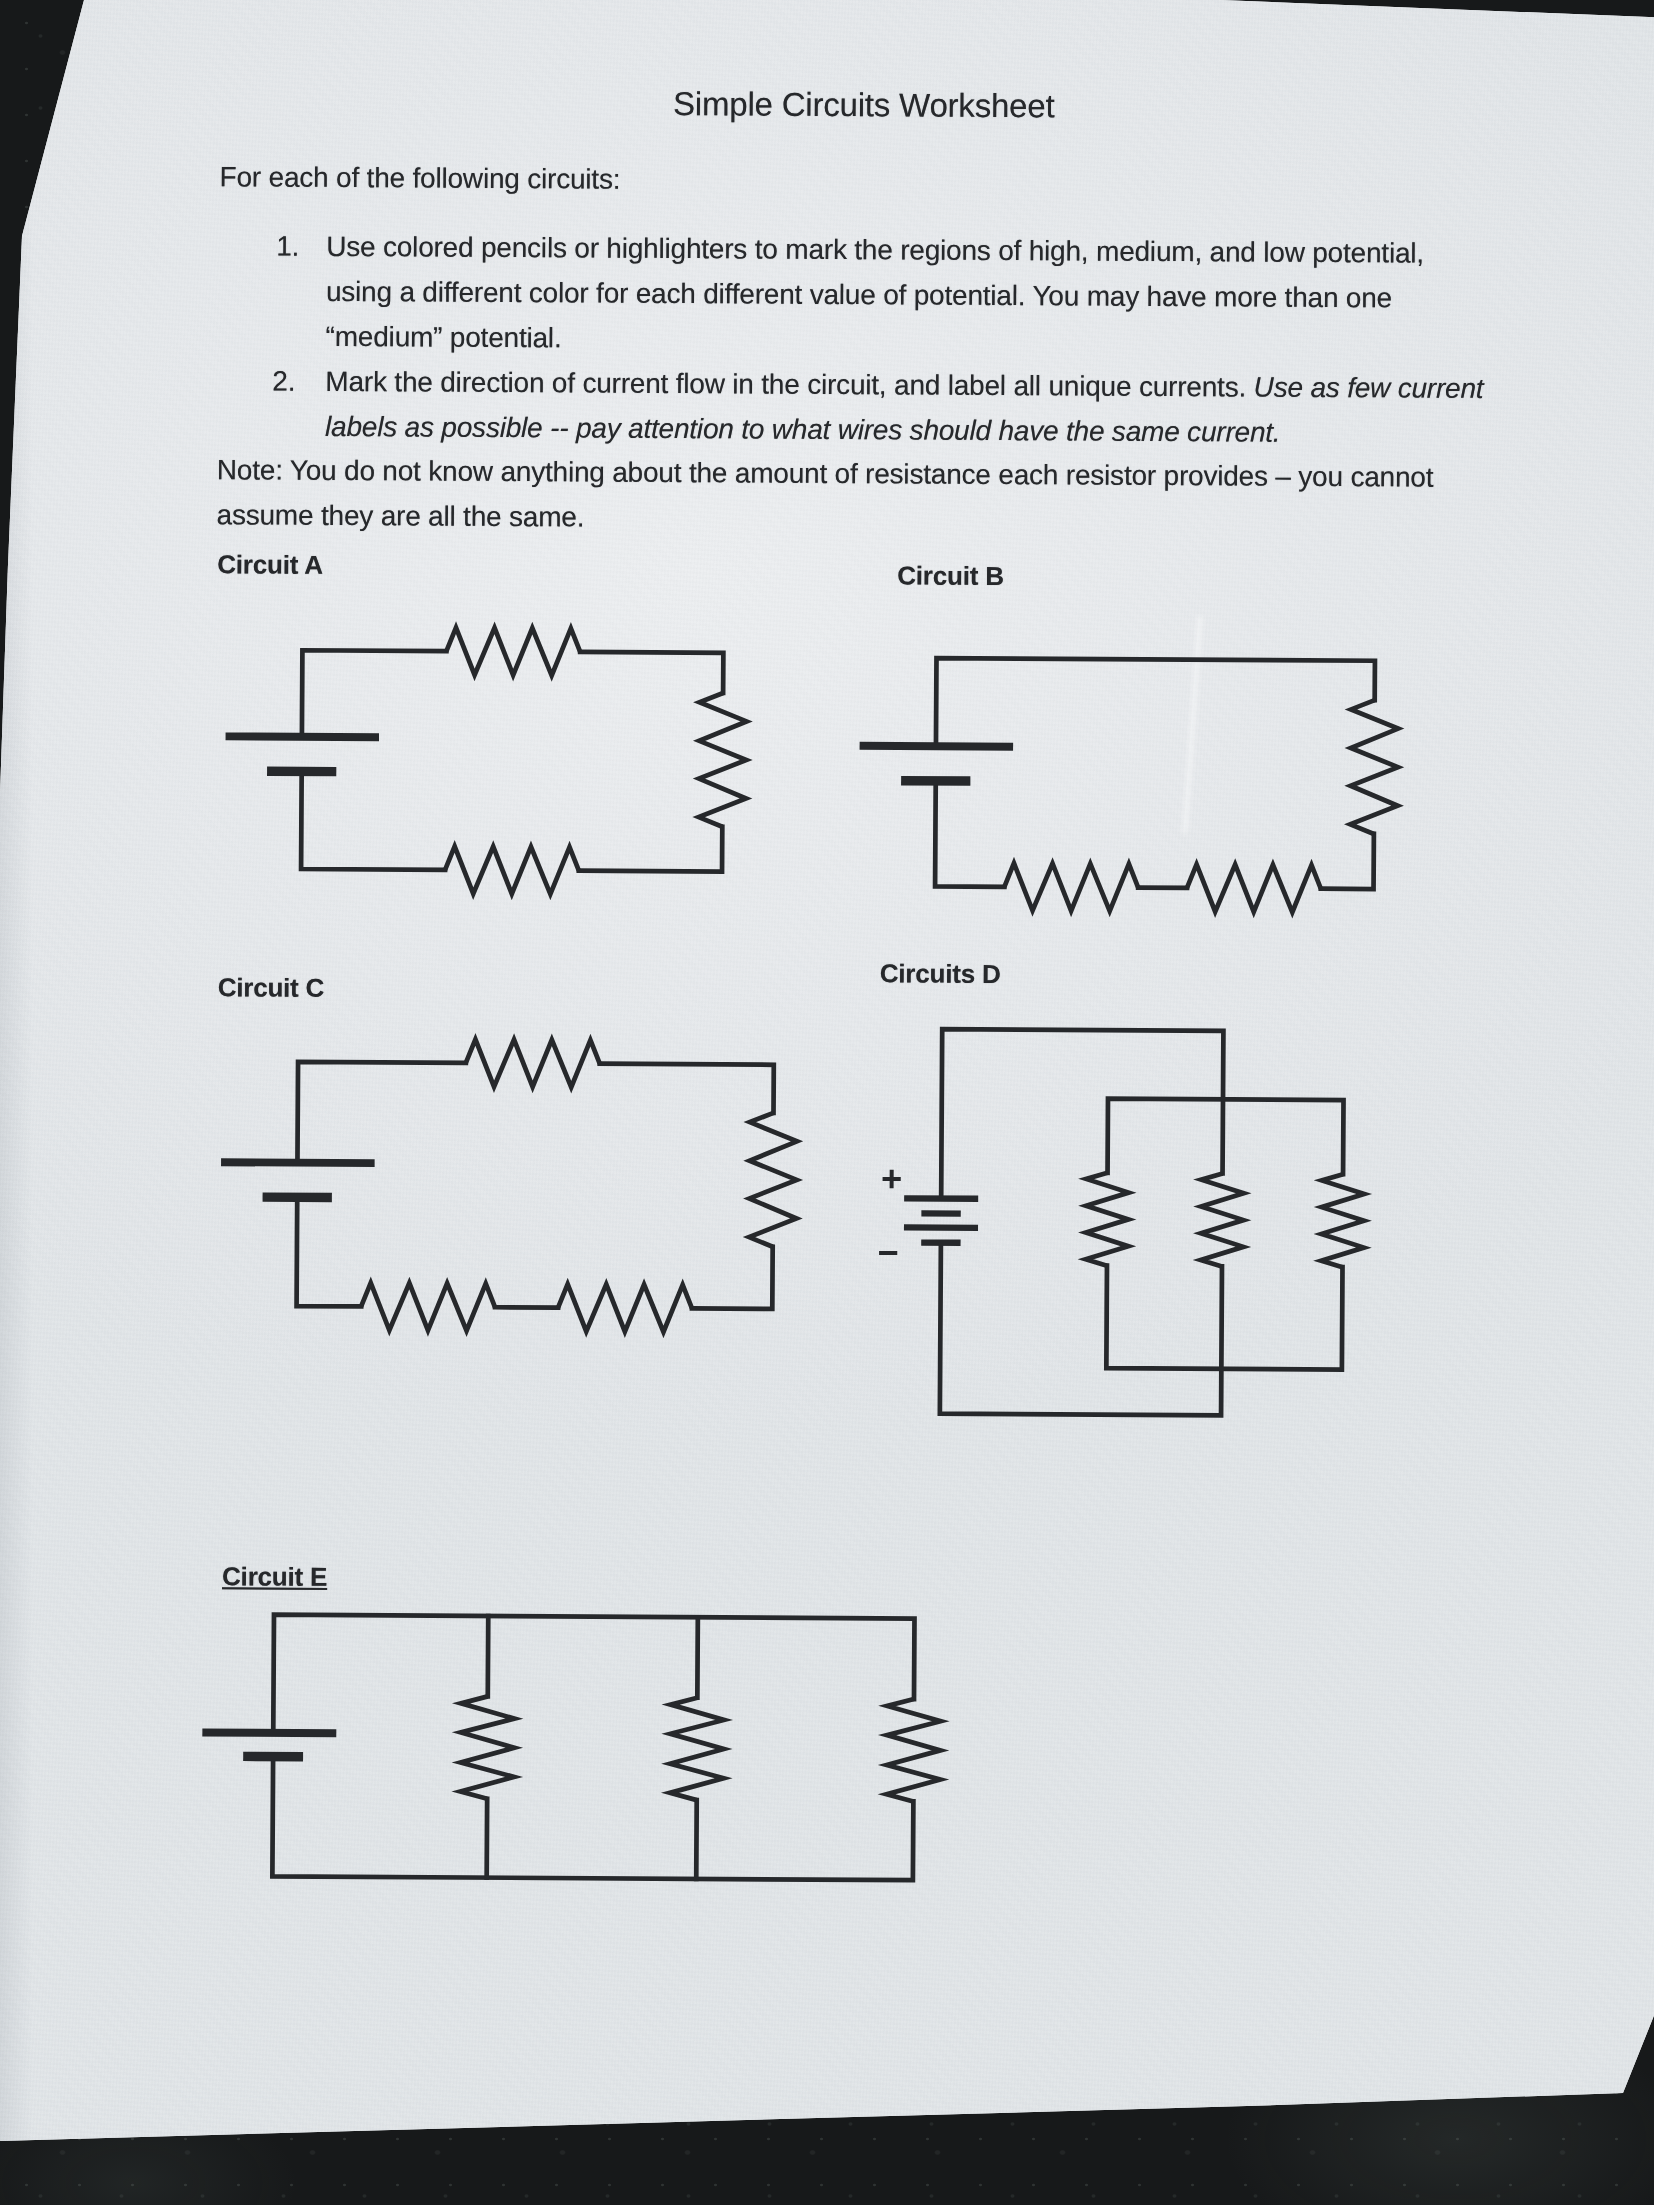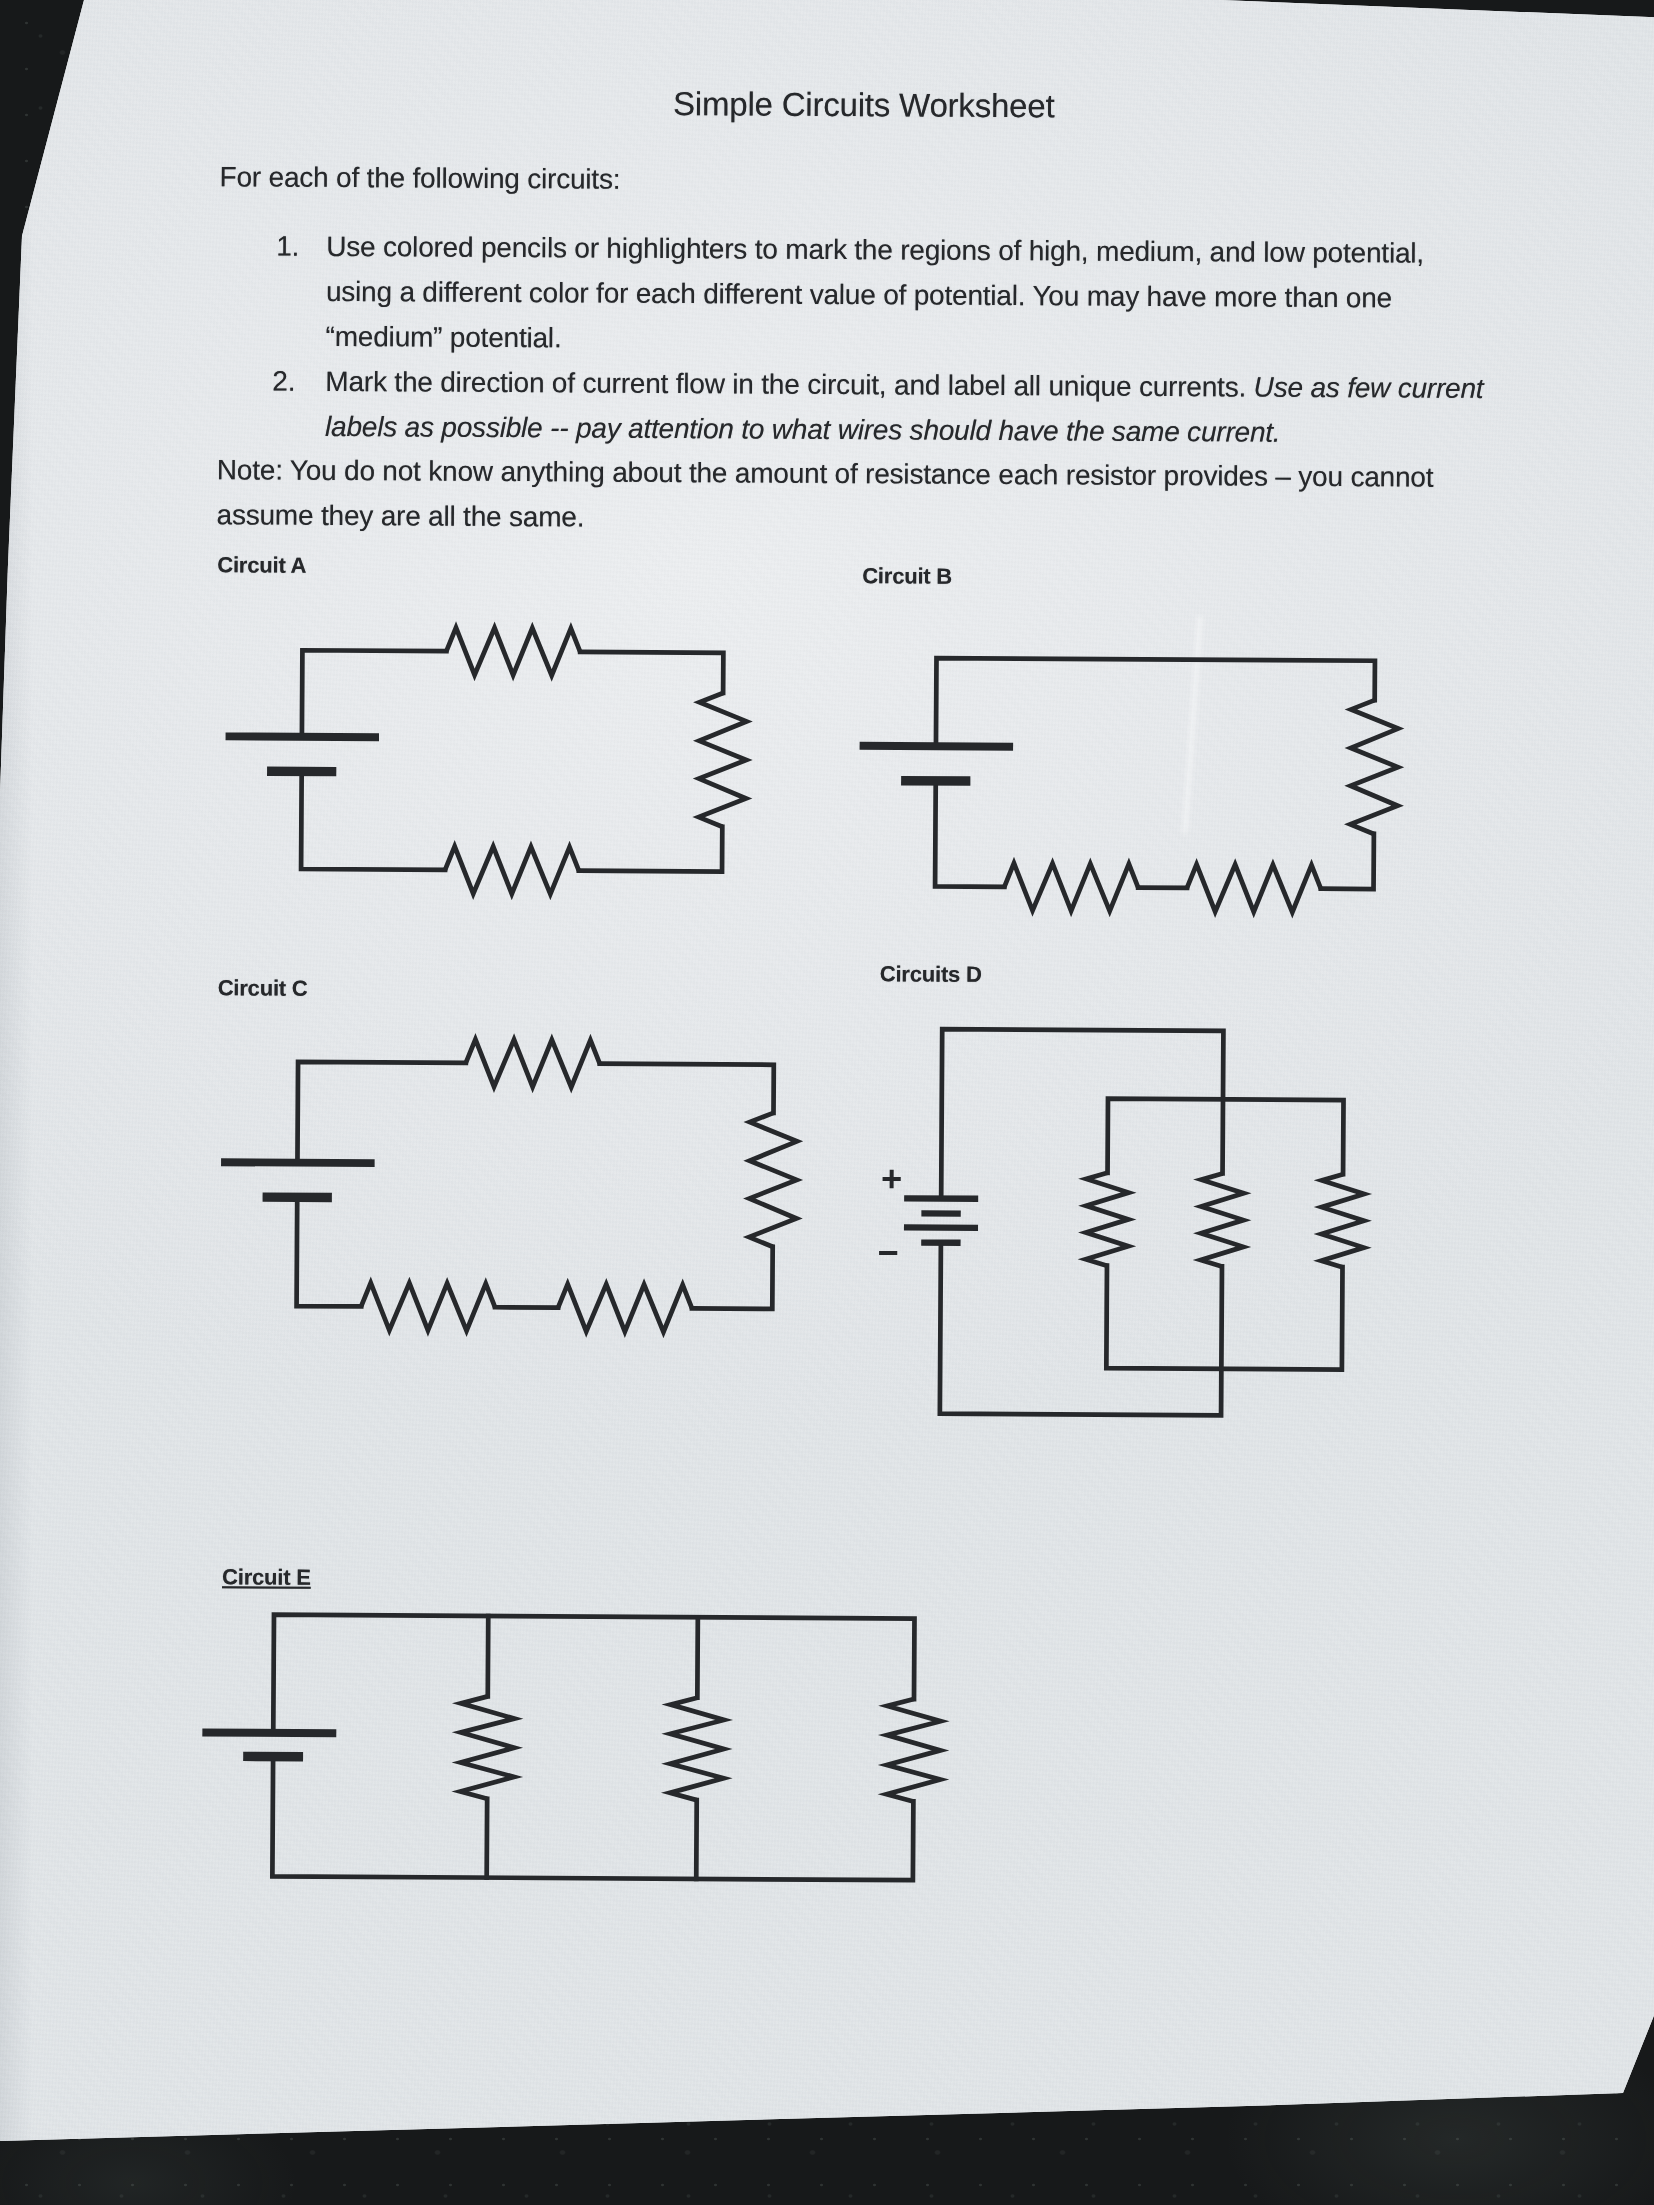--- a/index.html
+++ b/index.html
@@ -31,21 +31,21 @@
       repeating-linear-gradient(4deg, rgba(255,255,255,0.02) 0 2.4px, rgba(125,132,138,0.02) 2.4px 4.7px);
   }
   .crease{
     position:absolute;left:1191px;top:616px;width:3.2px;height:217px;
     background:rgba(252,253,254,0.75);transform:rotate(4deg);filter:blur(2.4px);
   }
   .content{position:absolute;inset:0;transform:rotate(0.35deg);transform-origin:827px 1103px;color:#26282b;}
   .txt{position:absolute;white-space:nowrap;font-size:28px;line-height:45px;
        text-shadow:0 0 0.8px rgba(38,40,43,0.55);letter-spacing:-0.2px;}
   .title{font-size:33px;}
-  .circuit-label{font-weight:700;font-size:22px;}
+  .circuit-label{font-weight:700;font-size:26px;}
   .line{white-space:nowrap;}
   .it{font-style:italic;}
   svg.circuit{position:absolute;overflow:visible;}
   svg.circuit *{vector-effect:none;}
   .wire{fill:none;stroke:#26282b;stroke-width:6;stroke-linecap:square;stroke-linejoin:miter;stroke-miterlimit:12;}
   .zig{fill:none;stroke:#26282b;stroke-width:6;stroke-linecap:butt;stroke-linejoin:miter;stroke-miterlimit:12;}
   .plate-long{stroke:#26282b;stroke-width:10;stroke-linecap:butt;}
   .plate-short{stroke:#26282b;stroke-width:12;stroke-linecap:butt;}
   .plate-thin{stroke:#26282b;stroke-width:8;stroke-linecap:butt;}
   .bat-sign{font-family:"Liberation Sans",sans-serif;font-weight:700;font-size:46px;fill:#26282b;text-anchor:middle;}
@@ -75,21 +75,21 @@
       <div class="line"><span>Mark the direction of current flow in the circuit, and label all unique currents. </span><span class="it">Use as few current</span></div>
       <div class="line it">labels as possible -- pay attention to what wires should have the same current.</div>
     </div>
 
     <div class="txt" style="left:213px;top:451px;">
       <div class="line">Note: You do not know anything about the amount of resistance each resistor provides – you cannot</div>
       <div class="line">assume they are all the same.</div>
     </div>
 
     <div class="txt circuit-label" style="left:214px;top:546px;">Circuit A</div>
-    <div class="txt circuit-label" style="left:859px;top:553px;">Circuit B</div>
+    <div class="txt circuit-label" style="left:894px;top:553px;">Circuit B</div>
     <div class="txt circuit-label" style="left:217px;top:969px;text-align:center;">Circuit C</div>
     <div class="txt circuit-label" style="left:879px;top:951px;">Circuits D</div>
     <div class="txt circuit-label" style="left:225px;top:1558px;text-decoration:underline;">Circuit E</div>
 
     <svg class="circuit" style="left:189px;top:622px;" width="599" height="299" viewBox="240 790 760 380">
       <path class="wire" d="M380 940 V830 H563 M733 830 H915 V881 M915 1051 V1108 H733 M563 1108 H380 V984"></path>
       <polyline class="zig" points="563,830 575,800 599,860 624,800 648,860 672,800 697,860 721,800 733,830"></polyline>
       <polyline class="zig" points="915,881 885,893 945,917 885,942 945,966 885,990 945,1015 885,1039 915,1051"></polyline>
       <polyline class="zig" points="563,1108 575,1078 599,1138 624,1078 648,1138 672,1078 697,1138 721,1078 733,1108"></polyline>
       <g>

